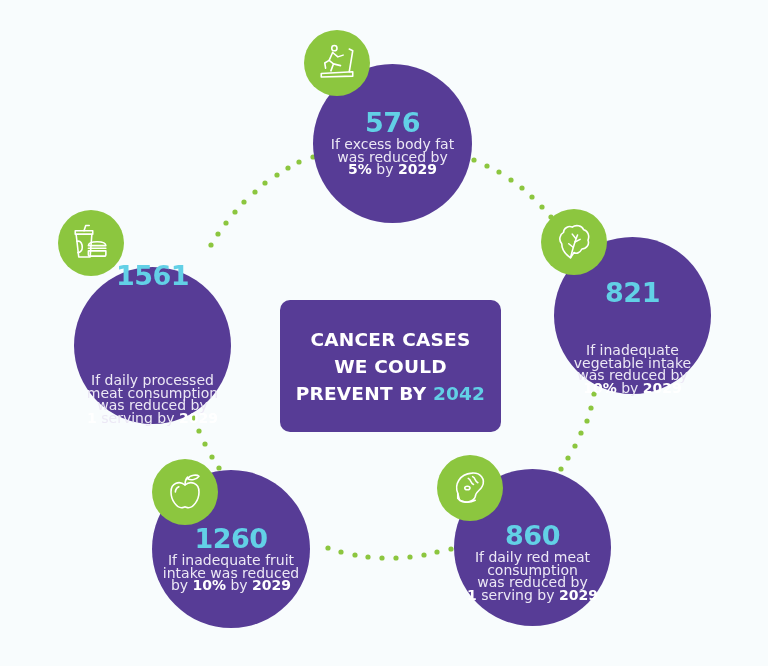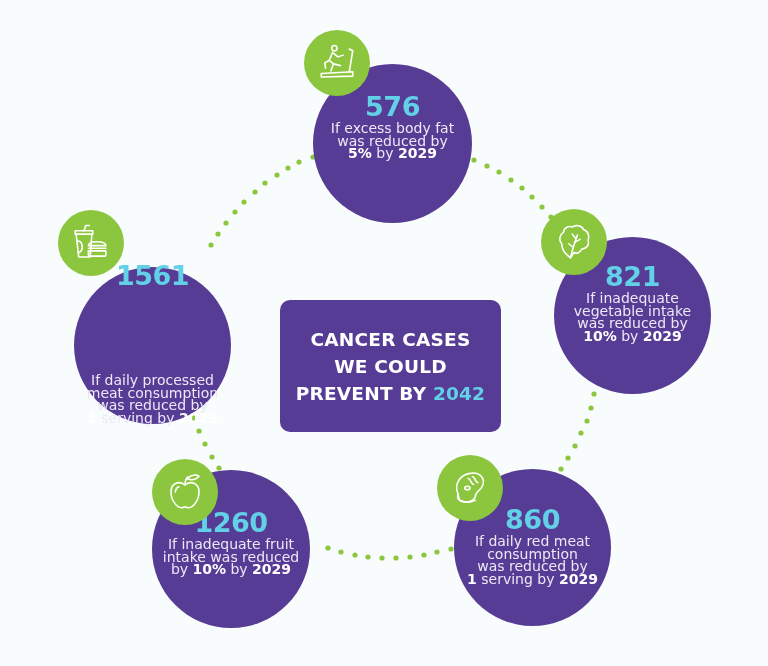--- a/index.html
+++ b/index.html
@@ -8,21 +8,21 @@
     font-family:"DejaVu Sans", "Liberation Sans", sans-serif;
   }
   #dots { position:absolute; left:0; top:0; width:768px; height:666px; }
   .circle {
     position:absolute; border-radius:50%; background:#573c96;
     display:flex; flex-direction:column; align-items:center; justify-content:flex-start;
     text-align:center; color:#e9e4f4; box-sizing:border-box;
   }
   .num {
     font-family:"DejaVu Sans", sans-serif; font-weight:bold; color:#62d0e6;
-    font-size:27px; letter-spacing:-0.5px; line-height:30px;
+    font-size:27px; letter-spacing:-0.5px; line-height:30px;margin-top:16px;
   }
   .desc { font-size:14px; line-height:12.5px; color:#ece8f5; }
   .desc b { color:#ffffff; font-weight:bold; }
   .icon {
     position:absolute; border-radius:50%; background:#8cc63f;
     width:66px; height:66px; display:flex; align-items:center; justify-content:center;
   }
   .icon svg { width:42px; height:42px; }
   .center-box {
     position:absolute; left:280px; top:300px; width:221px; height:132px;
@@ -109,21 +109,21 @@
     <circle cx="21" cy="7" r="3"></circle>
     <path d="M19 12 L15 21 L20 25 L17 33"></path>
     <path d="M19 12 L25 17 L31 15"></path>
     <path d="M15 21 L10 24 L11 30"></path>
     <path d="M38 8 L42 10 L38 34"></path>
     <path d="M6 36 L42 34 L42 39 L6 40 Z"></path>
     <path d="M20 25 L28 27"></path>
   </svg>
 </div>
 
-<div class="circle" style="left:554px; top:237px; width:157px; height:157px; padding-top:25px;">
+<div class="circle" style="left:554px; top:237px; width:157px; height:157px; padding-top:25px;gap:36px;">
   <div class="num">821</div>
   <div class="desc">
     <div>If inadequate</div>
     <div>vegetable intake</div>
     <div>was reduced by</div>
     <div><b>10%</b><span style="white-space:pre"> by </span><b>2029</b></div>
   </div>
 </div>
 <div class="icon" style="left:541px; top:209px;">
   <svg viewBox="0 0 48 48" fill="none" stroke="#fff" stroke-width="1.8" stroke-linecap="round" stroke-linejoin="round">

